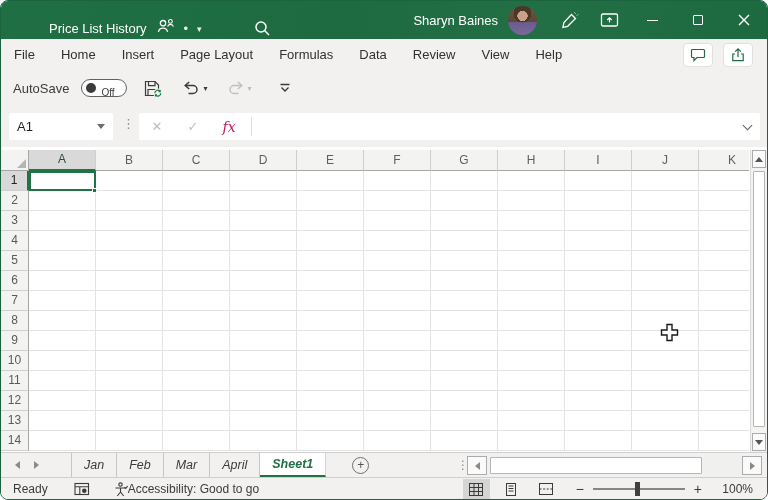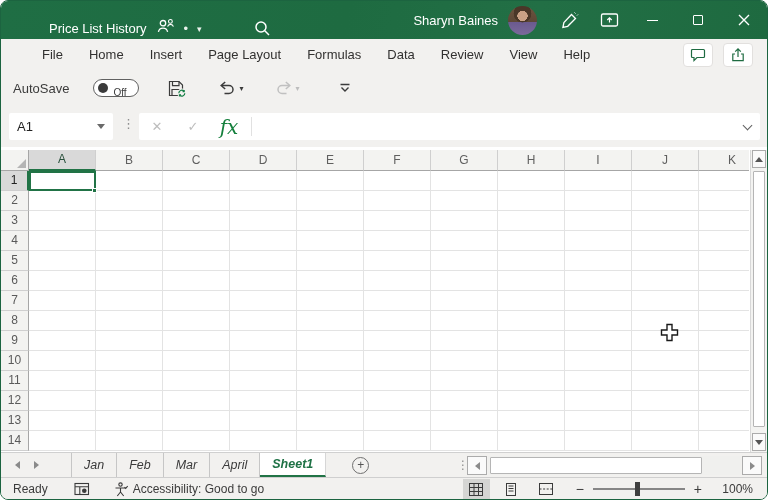--- a/index.html
+++ b/index.html
@@ -20,28 +20,28 @@
     background:
       radial-gradient(circle at 50% 34%, #caa186 0 21%, rgba(0,0,0,0) 22%),
       radial-gradient(circle at 50% 26%, #4a3728 0 34%, rgba(0,0,0,0) 35%),
       linear-gradient(180deg,#6e553f 0%,#5d4736 55%,#6b5a8f 56%,#7a6a9b 100%);}
   .tb-iconbtn{width:40px;height:38px;display:flex;align-items:center;justify-content:center;}
   .capbtn{width:46px;height:38px;display:flex;align-items:center;justify-content:center;}
   .capbtn .min{width:11px;height:0;border-top:1.6px solid #fff;}
   .capbtn .max{width:10px;height:10px;border:1.4px solid #fff;border-radius:1px;}
   
   .menubar{position:absolute;left:0;top:38px;width:100%;height:31px;background:#f2f1ef;
-    display:flex;align-items:center;padding-left:28px;}
+    display:flex;align-items:center;padding-left:0;}
   .menu-item{font-size:13px;color:#323130;padding:0 13px;line-height:31px;cursor:default;}
   .menu-right{margin-left:auto;display:flex;gap:10px;margin-right:14px;}
   .pillbtn{width:30px;height:24px;background:#fff;border:1px solid #e2e0de;border-radius:4px;
     display:flex;align-items:center;justify-content:center;}
   
   .qat{position:absolute;left:0;top:69px;width:100%;height:36px;background:#f2f1ef;
-    display:flex;align-items:center;padding-left:12px;gap:24px;}
+    display:flex;align-items:center;padding-left:12px;gap:12px;}
   .autosave-label{font-size:13px;color:#3b3b3b;}
   .toggle{width:46px;height:18px;border:1px solid #616161;border-radius:10px;background:#fff;
     display:flex;align-items:center;padding:0 4px;gap:5px;}
   .toggle .knob{width:10px;height:10px;border-radius:50%;background:#3b3b3b;}
   .toggle .state{font-size:10px;color:#3b3b3b;margin-top:8px;}
   .qbtn{display:flex;align-items:center;gap:3px;padding:0 4px;}
   .qcaret{font-size:8px;color:#3b3b3b;}
   .qcaret.dis{color:#bdbdbd;}
   
   .frow{position:absolute;left:0;top:105px;width:100%;height:41px;background:#f2f1ef;}
@@ -49,21 +49,21 @@
     display:flex;align-items:center;padding:0 8px;}
   .namebox .val{font-size:13px;color:#222;flex:1;}
   .nb-caret{width:0;height:0;border-left:4px solid transparent;border-right:4px solid transparent;
     border-top:5px solid #6a6a6a;}
   .fdots{position:absolute;left:121px;top:10px;color:#8f8f8f;font-size:13px;letter-spacing:0;}
   .fstrip{position:absolute;left:138px;top:7px;right:7px;height:27px;background:#fff;border-radius:2px;
     display:flex;align-items:center;}
   .fbtn{width:36px;text-align:center;font-size:13px;}
   .fbtn.cancel{color:#bdbdbd;}
   .fbtn.enter{color:#bdbdbd;}
-  .fbtn.fx{font-family:"DejaVu Serif",serif;font-style:italic;font-size:20px;color:#15803d;}
+  .fbtn.fx{font-family:"DejaVu Serif",serif;font-style:italic;font-size:14px;color:#be185d;}
   .fdivider{width:1px;height:19px;background:#e1e1e1;margin:0 4px;}
   .finput{flex:1;height:100%;font-size:13px;color:#222;display:flex;align-items:center;}
   .fexpand{width:26px;display:flex;align-items:center;justify-content:center;}
   .chev{width:7px;height:7px;border-right:1.6px solid #5f5f5f;border-bottom:1.6px solid #5f5f5f;
     transform:rotate(45deg);margin-top:-3px;}
   
   .sheet{position:absolute;left:0;top:146px;width:100%;height:305px;background:#fff;}
   .corner{position:absolute;left:0;top:3px;width:28px;height:21px;background:#f3f3f1;
     border-right:1px solid #a6a6a6;border-bottom:1px solid #a6a6a6;}
   .corner .tri{position:absolute;right:2px;bottom:2px;width:0;height:0;
@@ -112,21 +112,21 @@
     display:flex;align-items:center;justify-content:center;}
   .hs-left{left:466px;}
   .hs-right{left:741px;}
   .htrack{position:absolute;left:487px;top:3px;width:253px;height:19px;background:#f0f0ee;}
   .hthumb{position:absolute;left:489px;top:4px;width:212px;height:17px;background:#fff;border:1px solid #b5b5b5;border-radius:1px;}
   
   .statusbar{position:absolute;left:0;top:476px;width:100%;height:23px;background:#f2f1ef;
     border-top:1px solid #cfcfcf;display:flex;align-items:center;font-size:12px;color:#3b3b3b;}
   .st-ready{padding-left:12px;}
   .st-macro{margin-left:26px;display:flex;align-items:center;}
-  .st-acc{margin-left:24px;display:flex;align-items:center;gap:5px;}
+  .st-acc{margin-left:24px;display:flex;align-items:center;}
   .st-right{margin-left:auto;display:flex;align-items:center;margin-right:14px;}
   .viewbtn{width:27px;height:20px;display:flex;align-items:center;justify-content:center;margin-left:8px;}
   .viewbtn.active{background:#d5d5d3;}
   .zoomctrl{display:flex;align-items:center;margin-left:16px;gap:9px;}
   .zoomsign{font-size:14px;color:#3b3b3b;}
   .ztrack{position:relative;width:92px;height:2px;background:#868686;}
   .zthumb{position:absolute;left:42px;top:-6px;width:5px;height:14px;background:#3f3f3f;}
   .zoompct{width:42px;text-align:right;}
 </style>
 </head>

